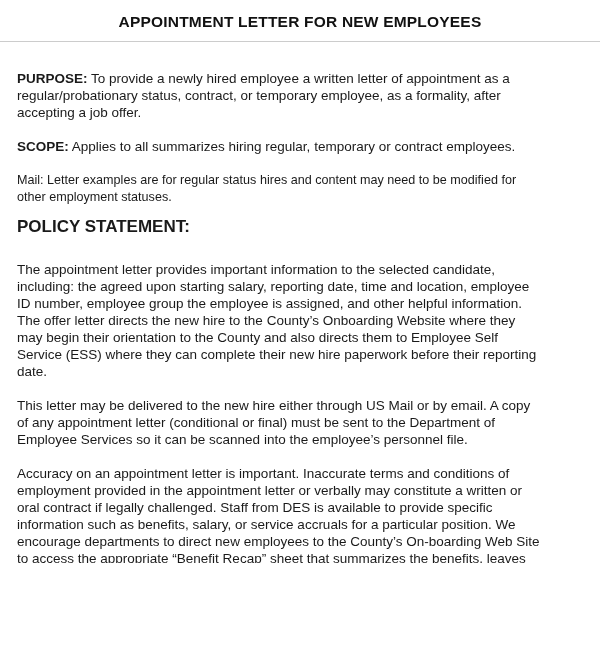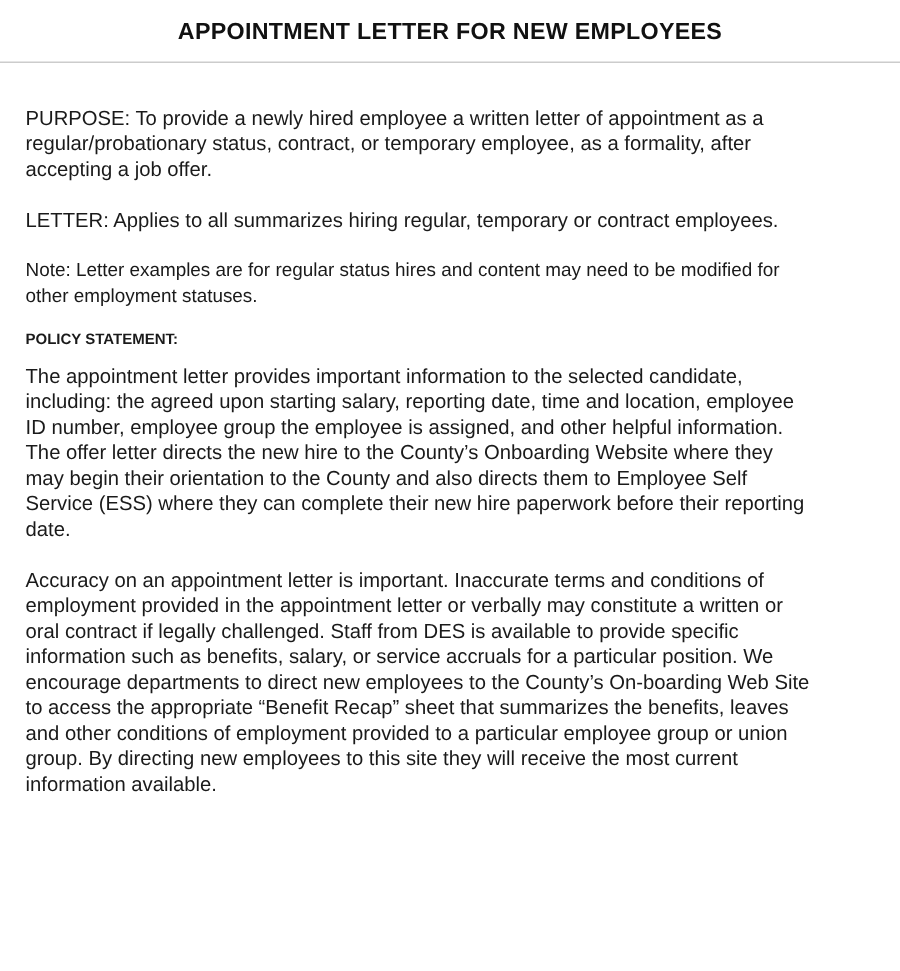--- a/index.html
+++ b/index.html
@@ -39,60 +39,63 @@
     font-size: 13.5px;
     line-height: 17px;
     white-space: pre-line;
   }
   .para.note {
     font-size: 12.6px;
     line-height: 16.5px;
     margin-bottom: 13px;
   }
   .section-heading {
-    margin: 0 0 7px 0;
-    font-size: 10px;
+    margin: 0 0 26px 0;
+    font-size: 17px;
     line-height: 17px;
     font-weight: bold;
   }
   .b {
-    font-weight: normal;
+    font-weight: bold;
   }
 </style>
 </head>
 <body>
 
 <div class="page">
 
   <h1 class="doc-title">APPOINTMENT LETTER FOR NEW EMPLOYEES</h1>
 
   <hr class="title-divider">
 
   <div class="content">
 
     <p class="para"><span class="b">PURPOSE:</span><span> To provide a newly hired employee a written letter of appointment as a
 regular/probationary status, contract, or temporary employee, as a formality, after
 accepting a job offer.</span></p>
 
-    <p class="para"><span class="b">LETTER:</span><span> Applies to all summarizes hiring regular, temporary or contract employees.</span></p>
+    <p class="para"><span class="b">SCOPE:</span><span> Applies to all summarizes hiring regular, temporary or contract employees.</span></p>
 
-    <p class="para note">Note: Letter examples are for regular status hires and content may need to be modified for
+    <p class="para note">Mail: Letter examples are for regular status hires and content may need to be modified for
 other employment statuses.</p>
 
     <h2 class="section-heading">POLICY STATEMENT:</h2>
 
 
     <p class="para">The appointment letter provides important information to the selected candidate,
 including: the agreed upon starting salary, reporting date, time and location, employee
 ID number, employee group the employee is assigned, and other helpful information.
 The offer letter directs the new hire to the County’s Onboarding Website where they
 may begin their orientation to the County and also directs them to Employee Self
 Service (ESS) where they can complete their new hire paperwork before their reporting
 date.</p>
 
+    <p class="para">This letter may be delivered to the new hire either through US Mail or by email. A copy
+of any appointment letter (conditional or final) must be sent to the Department of
+Employee Services so it can be scanned into the employee’s personnel file.</p>
 
     <p class="para">Accuracy on an appointment letter is important. Inaccurate terms and conditions of
 employment provided in the appointment letter or verbally may constitute a written or
 oral contract if legally challenged. Staff from DES is available to provide specific
 information such as benefits, salary, or service accruals for a particular position. We
 encourage departments to direct new employees to the County’s On-boarding Web Site
 to access the appropriate “Benefit Recap” sheet that summarizes the benefits, leaves
 and other conditions of employment provided to a particular employee group or union
 group. By directing new employees to this site they will receive the most current
 information available.</p>

